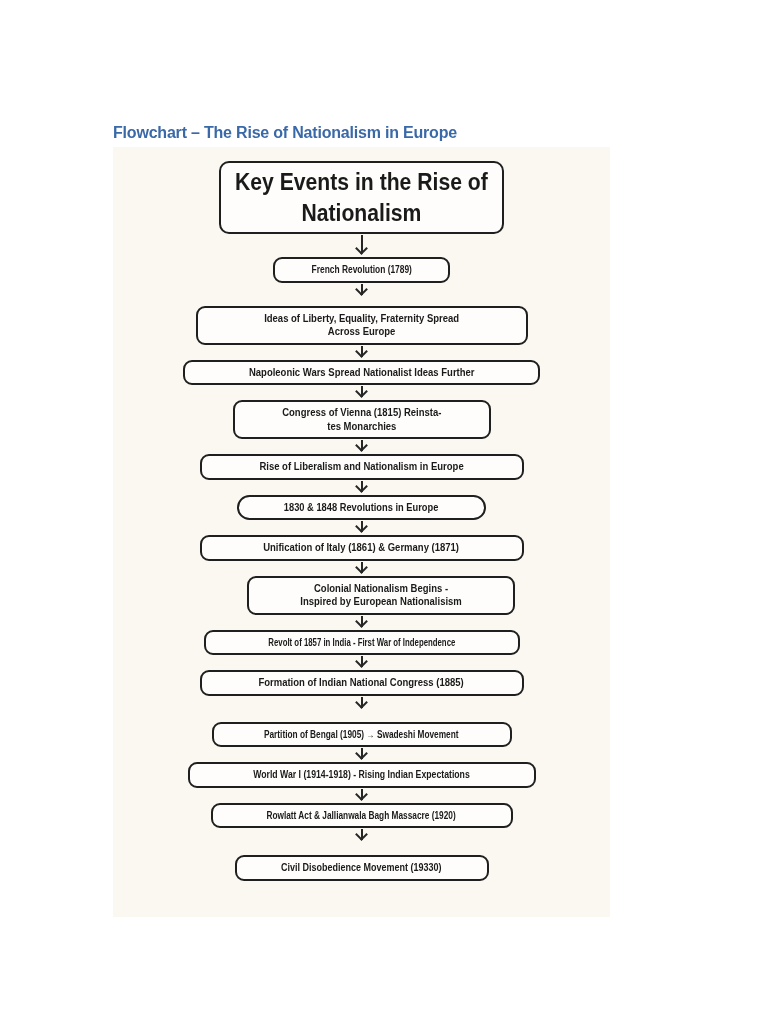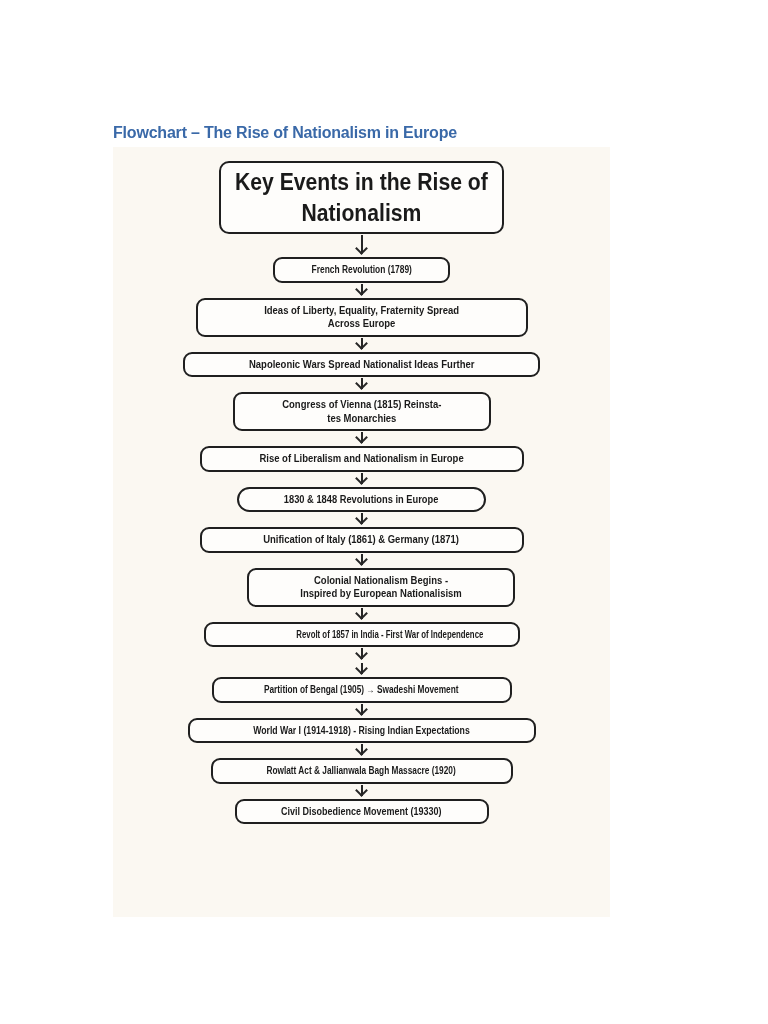--- a/index.html
+++ b/index.html
@@ -62,33 +62,33 @@
     transform-origin: 50% 50%;
   }
   .node.big {
     font-size: 23px;
     line-height: 1.33;
     border-radius: 10px;
   }
   
   .n1  { width: 285px; }
   .n2  { width: 177px; }
-  .n3  { width: 332px; }
+  .n3  { width: 332px; margin-top: 8px; }
   .n4  { width: 357px; }
   .n5  { width: 258px; }
   .n6  { width: 324px; }
   .n7  { width: 249px; border-radius: 14px; }
   .n8  { width: 324px; }
   .n9  { width: 268px; margin-left: 39px; }
-  .n10 { width: 316px; justify-content: flex-end; }
+  .n10 { width: 316px; }
   .n11 { width: 324px; }
-  .n12 { width: 300px; }
+  .n12 { width: 300px; margin-top: 11px; }
   .n13 { width: 348px; }
   .n14 { width: 302px; align-items: center; }
-  .n15 { width: 254px; }
+  .n15 { width: 254px; margin-top: 12px; }
   
   .fit-78 { transform: scaleX(.78); }
   .fit-83 { transform: scaleX(.83); }
   .fit-84 { transform: scaleX(.84); }
   .fit-87 { transform: scaleX(.87); }
   .fit-90 { transform: scaleX(.90); }
   .fit-92 { transform: scaleX(.92); }
   .fit-93 { transform: scaleX(.93); }
   .fit-95 { transform: scaleX(.95); }
   
@@ -180,20 +180,23 @@
       <span class="label fit-95">Colonial Nationalism Begins -
 Inspired by European Nationalisism</span>
     </div>
     <div class="arrow"></div>
 
     <div class="node n10">
       <span class="label fit-78">Revolt of 1857 in India - First War of Independence</span>
     </div>
     <div class="arrow"></div>
 
+    <div class="node n11">
+      <span class="label fit-95">Formation of Indian National Congress (1885)</span>
+    </div>
     <div class="arrow"></div>
 
     <div class="node n12">
       <span class="label fit-83">Partition of Bengal (1905) → Swadeshi Movement</span>
     </div>
     <div class="arrow"></div>
 
     <div class="node n13">
       <span class="label fit-87">World War I (1914-1918) - Rising Indian Expectations</span>
     </div>

